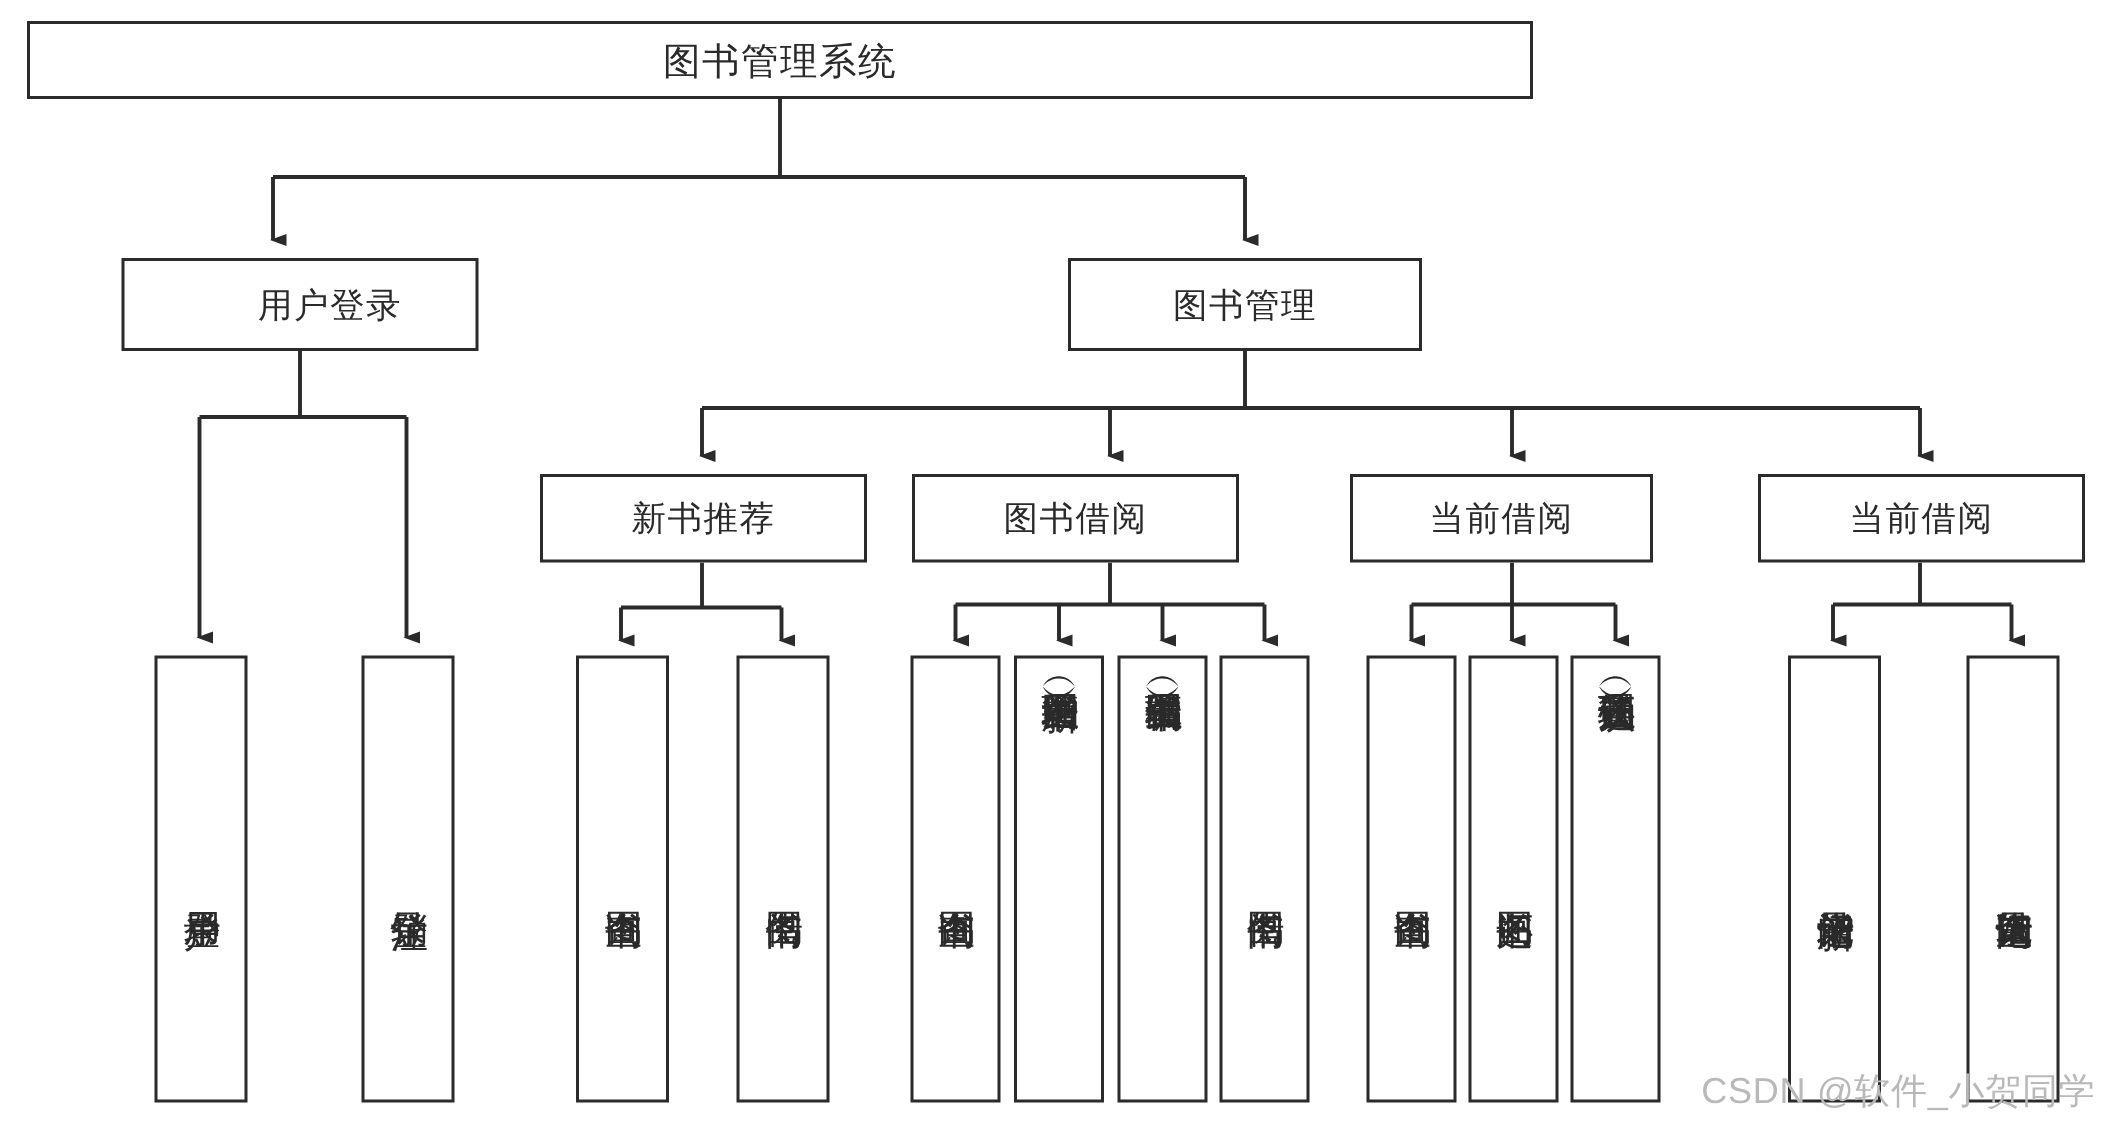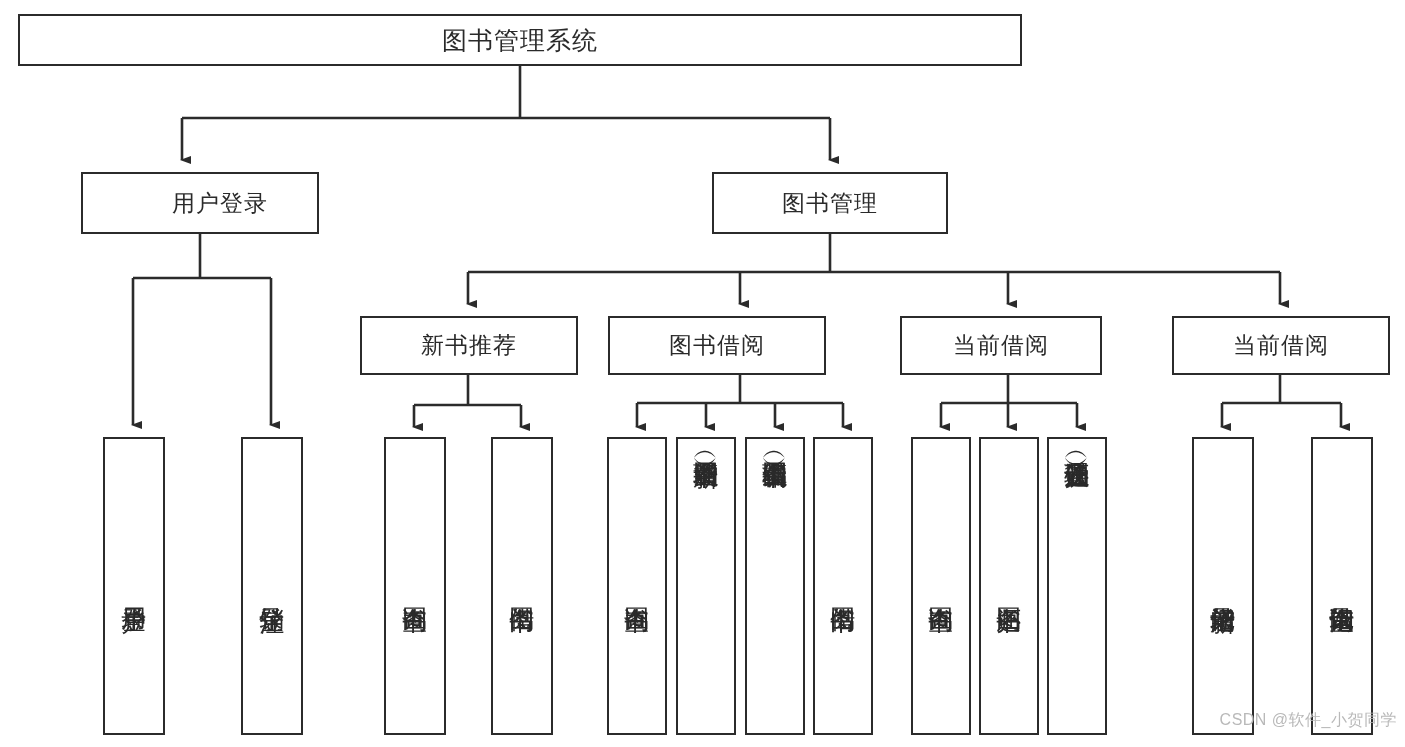--- a/index.html
+++ b/index.html
@@ -52,22 +52,22 @@
     letter-spacing:0px;
     white-space:nowrap;
     color:#2a2a2a;
   }
   .leaf-mid .vtext{
     
   }
   .watermark{
     position:absolute;
     right:8px;
-    bottom:16px;
-    font-size:16px;
+    bottom:4px;
+    font-size:24px;
     color:#b9b9b9;
     z-index:5;
     white-space:nowrap;
     letter-spacing:0.5px;
   }
 </style>
 </head>
 <body>
 
 <div id="canvas">

